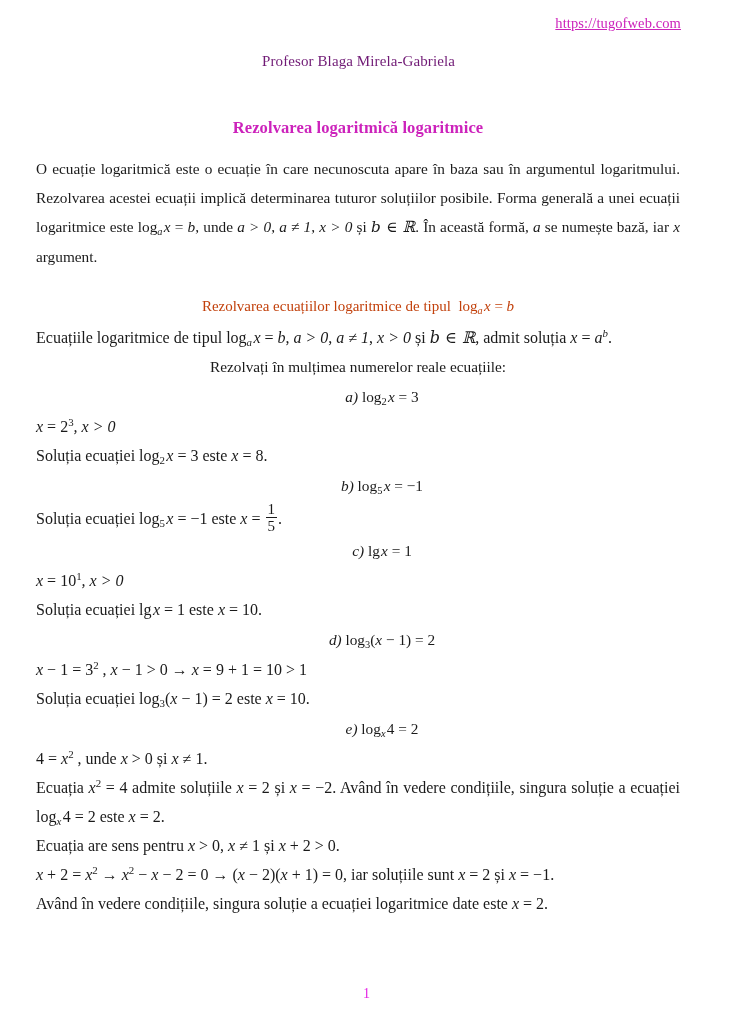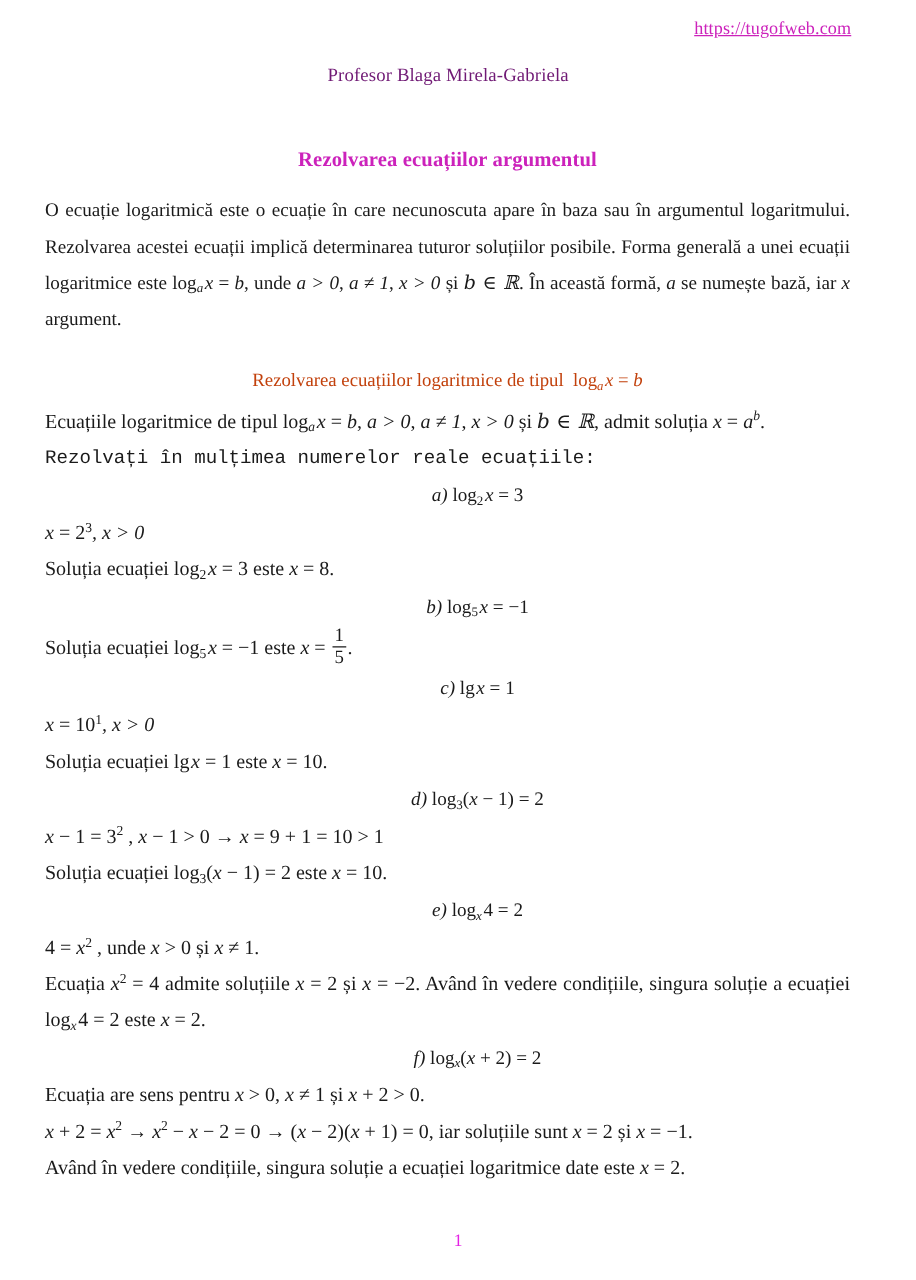--- a/index.html
+++ b/index.html
@@ -92,21 +92,21 @@
 
   .line.justify {
     text-align: justify;
     text-justify: inter-word;
   }
 
   .centered {
     font-size: 15.3px;
     line-height: 29px;
     margin: 0;
-    font-family: Liberation Mono, monospace;
+    text-align: center;
   }
 
   
   .item-line {
     font-size: 15.3px;
     line-height: 31px;
     margin: 0;
     text-align: center;
     padding-left: 48px;
   }
@@ -159,21 +159,21 @@
   <div class="header-url-row">
     <a class="header-url" href="#">https://tugofweb.com</a>
   </div>
 
   <div class="author-row">
     <span class="author">Profesor Blaga Mirela-Gabriela</span>
   </div>
 
   <div class="content">
 
-    <h1 class="doc-title">Rezolvarea ecuațiilor argumentul</h1>
+    <h1 class="doc-title">Rezolvarea logaritmică logaritmice</h1>
 
     <p class="body-par"><span>O ecuație logaritmică este o ecuație în care necunoscuta apare în baza sau în argumentul logaritmului. Rezolvarea acestei ecuații implică determinarea tuturor soluțiilor posibile. Forma generală a unei ecuații logaritmice este </span><span class="mop">log</span><sub>a</sub> <span class="mi">x</span><span> = </span><span class="mi">b</span><span>, unde </span><span class="mi">a &gt; 0</span><span>, </span><span class="mi">a ≠ 1</span><span>, </span><span class="mi">x &gt; 0</span><span> și </span><span class="mi bb">b ∈ ℝ</span><span>. </span><span>În această formă, </span><span class="mi">a</span><span> se numește bază, iar </span><span class="mi">x</span><span> argument.</span></p>
 
     <div class="section-head"><span>Rezolvarea ecuațiilor logaritmice de tipul&nbsp;&nbsp;</span><span class="mop">log</span><sub>a</sub> <span class="mi">x</span><span> = </span><span class="mi">b</span></div>
 
     <p class="line"><span>Ecuațiile logaritmice de tipul </span><span class="mop">log</span><sub>a</sub> <span class="mi">x</span><span> = </span><span class="mi">b</span><span>, </span><span class="mi">a &gt; 0</span><span>, </span><span class="mi">a ≠ 1</span><span>, </span><span class="mi">x &gt; 0</span><span> și </span><span class="mi bb">b ∈ ℝ</span><span>, admit soluția </span><span class="mi">x</span><span> = </span><span class="mi">a</span><sup>b</sup><span>.</span></p>
 
     <p class="centered">Rezolvați în mulțimea numerelor reale ecuațiile:</p>
 
     <p class="item-line"><span class="mi">a)</span>&nbsp;<span class="mop">log</span><sub class="up">2</sub> <span class="mi">x</span><span> = </span><span class="mn">3</span></p>
@@ -198,21 +198,20 @@
     <p class="line"><span class="mi">x</span><span> − 1 = </span><span class="mn">3</span><sup class="up">2</sup><span> , </span><span class="mi">x</span><span> − 1 &gt; 0</span><span>  →  </span><span class="mi">x</span><span> = 9 + 1 = 10 &gt; 1</span></p>
 
     <p class="line"><span>Soluția ecuației </span><span class="mop">log</span><sub class="up">3</sub><span>(</span><span class="mi">x</span><span> − 1)</span><span> = </span><span class="mn">2</span><span> este </span><span class="mi">x</span><span> = </span><span class="mn">10</span><span>.</span></p>
 
     <p class="item-line"><span class="mi">e)</span>&nbsp;<span class="mop">log</span><sub>x</sub> <span class="mn">4</span><span> = </span><span class="mn">2</span></p>
 
     <p class="line"><span>4 = </span><span class="mi">x</span><sup class="up">2</sup><span> , unde </span><span class="mi">x</span><span> &gt; 0 și </span><span class="mi">x</span><span> ≠ 1.</span></p>
 
     <p class="line justify"><span>Ecuația </span><span class="mi">x</span><sup class="up">2</sup><span> = 4 admite soluțiile </span><span class="mi">x</span><span> = 2 și </span><span class="mi">x</span><span> = −2. Având în vedere condițiile, singura soluție a ecuației </span><span class="mop">log</span><sub>x</sub> <span class="mn">4</span><span> = 2 este </span><span class="mi">x</span><span> = 2.</span></p>
 
-    <p class="item-line"><span class="mi">f)</span>&nbsp;<span class="mop">log</span><sub>x</sub><span>(</span><span class="mi">x</span><span> + 2)</span><span> = </span><span class="mn">2</span></p>
 
     <p class="line"><span>Ecuația are sens pentru </span><span class="mi">x</span><span> &gt; 0, </span><span class="mi">x</span><span> ≠ 1 și </span><span class="mi">x</span><span> + 2 &gt; 0.</span></p>
 
     <p class="line"><span class="mi">x</span><span> + 2 = </span><span class="mi">x</span><sup class="up">2</sup><span>  →  </span><span class="mi">x</span><sup class="up">2</sup><span> − </span><span class="mi">x</span><span> − 2 = 0</span><span>  →  </span><span>(</span><span class="mi">x</span><span> − 2)(</span><span class="mi">x</span><span> + 1) = 0, iar soluțiile sunt </span><span class="mi">x</span><span> = 2 și </span><span class="mi">x</span><span> = −1.</span></p>
 
     <p class="line"><span>Având în vedere condițiile, singura soluție a ecuației logaritmice date este </span><span class="mi">x</span><span> = 2.</span></p>
 
   </div>
 
   <div class="footer">

